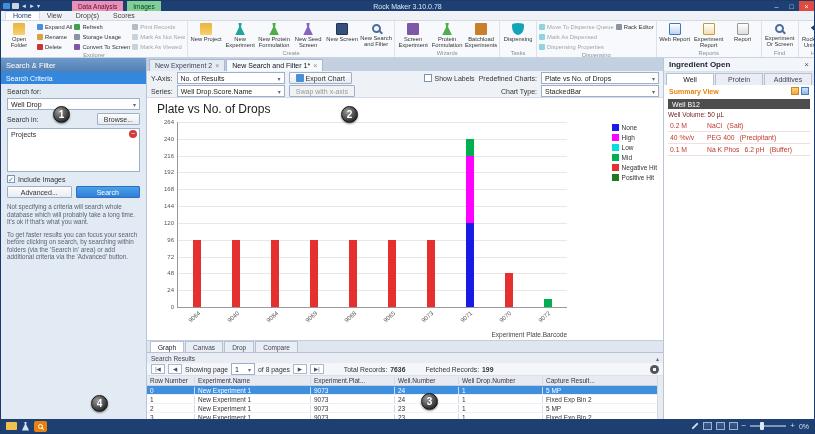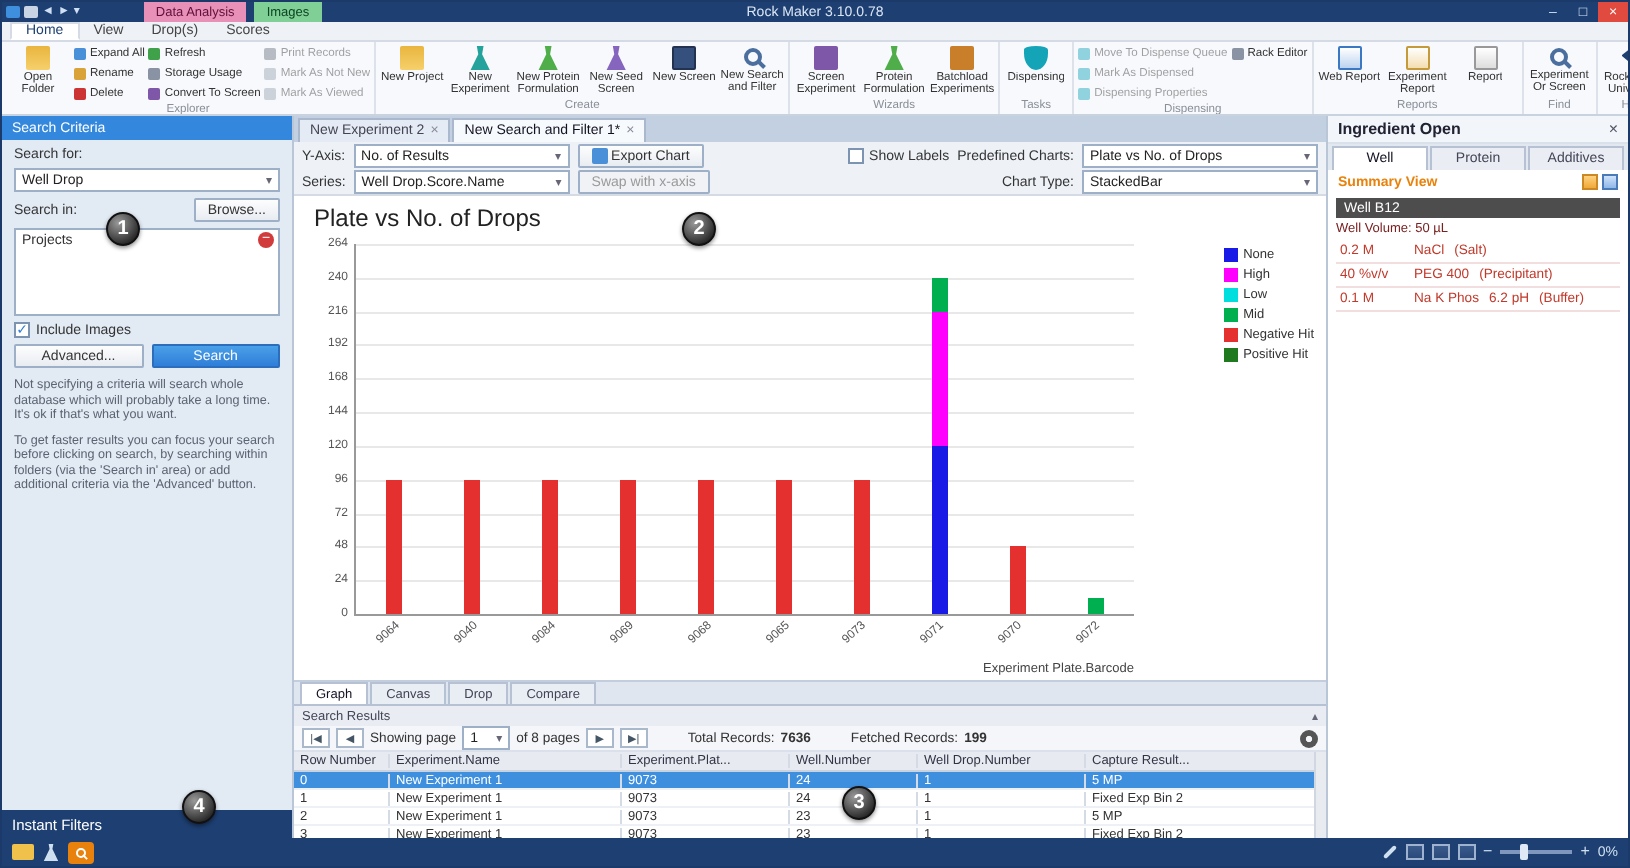--- a/index.html
+++ b/index.html
@@ -357,20 +357,21 @@
             <span class="biglabel">RockMaker University</span>
           </div>
         </div>
         <div class="rgroup-label">Help</div>
       </div>
     </div>
 
   <div class="main">
 
     <div class="left-panel">
+      <div class="lp-title">Search &amp; Filter</div>
       <div class="lp-section">Search Criteria</div>
       <div class="lp-body">
         <span>Search for:</span>
         <div class="select">
             <span>Well Drop</span>
           </div>
         <div class="lp-row">
           <span>Search in:</span>
           <button class="btn">Browse...</button>
         </div>
@@ -384,21 +385,20 @@
           <span class="chk checked"></span>
           <span>Include Images</span>
         </label>
         <div class="btn-row">
           <button class="btn">Advanced...</button>
           <button class="btn primary">Search</button>
         </div>
         <p class="hint">Not specifying a criteria will search whole database which will probably take a long time. It's ok if that's what you want.</p>
         <p class="hint">To get faster results you can focus your search before clicking on search, by searching within folders (via the 'Search in' area) or add additional criteria via the 'Advanced' button.</p>
       </div>
-      <div class="lp-instant">Instant Filters</div>
     </div>
 
     <div class="center">
       <div class="doctabs" id="doc-tabs">
           <div class="dtab">
             <span class="dtab-label">New Experiment 2</span>
             <span class="dtab-close">×</span>
           </div>
           <div class="dtab active">
             <span class="dtab-label">New Search and Filter 1*</span>

